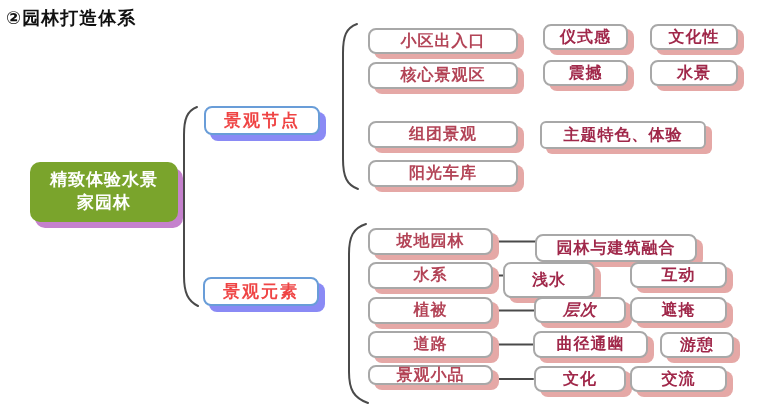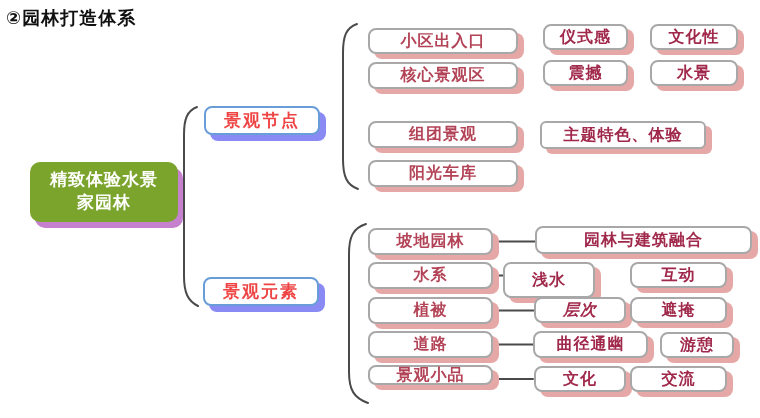--- a/index.html
+++ b/index.html
@@ -101,21 +101,21 @@
   <div class="node leaf-node leaf-parent" style="left:368px;top:297px;width:125px;height:27px;">
     <span>植被</span>
   </div>
   <div class="node leaf-node leaf-parent" style="left:368px;top:331px;width:125px;height:27px;">
     <span>道路</span>
   </div>
   <div class="node leaf-node leaf-parent" style="left:368px;top:365px;width:125px;height:20px;">
     <span>景观小品</span>
   </div>
 
-  <div class="node leaf-node leaf-tag" style="left:535px;top:226px;width:217px;height:28px;">
+  <div class="node leaf-node leaf-tag" style="left:535px;top:234px;width:162px;height:28px;">
     <span>园林与建筑融合</span>
   </div>
   <div class="node leaf-node leaf-tag" style="left:503px;top:262px;width:92px;height:36px;">
     <span>浅水</span>
   </div>
   <div class="node leaf-node leaf-tag" style="left:630px;top:262px;width:97px;height:26px;">
     <span>互动</span>
   </div>
   <div class="node leaf-node leaf-tag" style="left:534px;top:297px;width:92px;height:26px;font-style:italic;">
     <span>层次</span>

